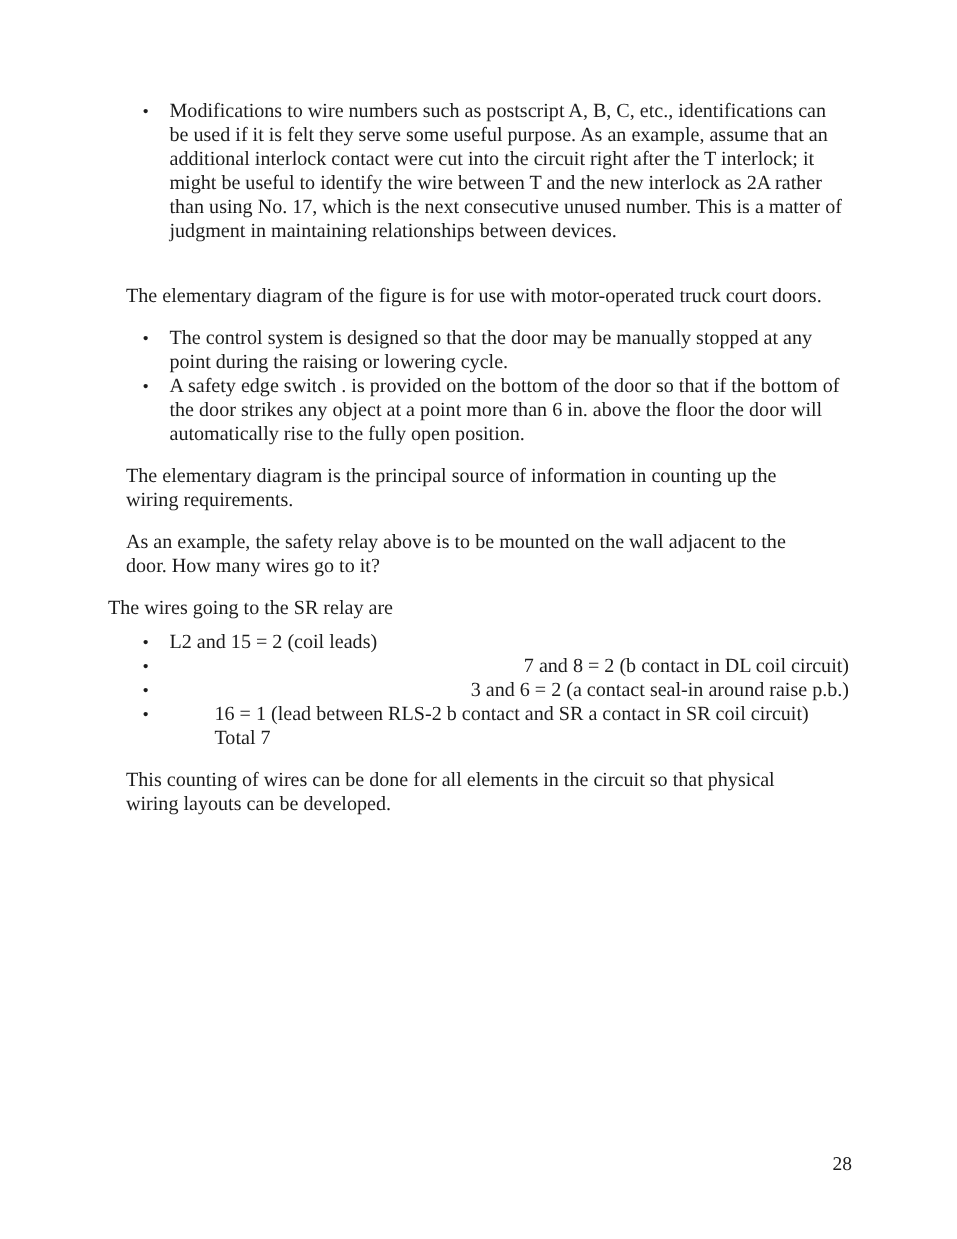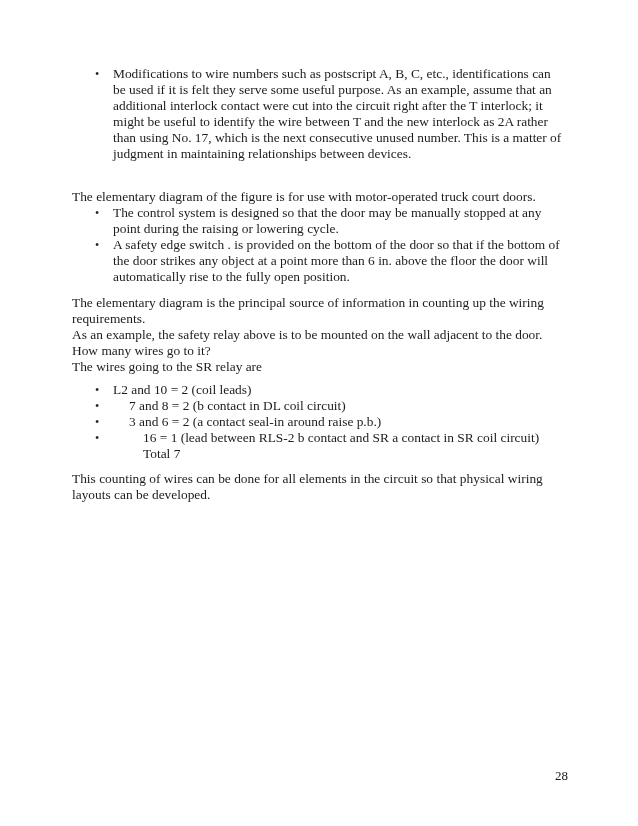--- a/index.html
+++ b/index.html
@@ -18,21 +18,21 @@
     line-height: 16px;
     color: #1c1c1c;
   }
   .content {
     position: absolute;
     left: 72px;
     top: 66px;
     width: 494px;
   }
   p.para {
-    margin: 0;
+    margin: 12px;
   }
   .heading {
     font-weight: bold;
     margin: 0;
   }
   .blist {
     margin: 0;
     padding-left: 23px;
   }
   .bullet-item {
@@ -41,21 +41,21 @@
   }
   .bullet-item .marker {
     flex: none;
     width: 18px;
     font-size: 12px;
   }
   .bullet-item .btext {
     flex: 1;
   }
   .ind-0 { padding-left: 0; }
-  .ind-1 { padding-left: 16px; }
+  .ind-1 { padding-left: 16px; text-align: right; }
   .ind-2 { padding-left: 30px; }
 
   
   .mb-after-list1 { margin-bottom: 27px; }
   .mb-after-para1 { margin-bottom: 17px; }
   .mb-after-list2 { margin-bottom: 10px; }
   .mb-after-para2 { margin-bottom: 11px; }
   .mb-after-heading { margin-bottom: 7px; }
   .mb-after-para3 { margin-bottom: 11px; }
   .mb-after-para4 { margin-bottom: 10px; }
@@ -101,21 +101,21 @@
 
     <p class="para mb-after-para4">As an example, the safety relay above is to be mounted on the wall adjacent to the door. How many wires go to it?</p>
 
     <div class="mb-after-para5">
       <div>The wires going to the SR relay are</div>
     </div>
 
     <div class="blist mb-after-list3">
       <div class="bullet-item">
         <span class="marker">•</span>
-        <div class="btext ind-0">L2 and 10 = 2 (coil leads)</div>
+        <div class="btext ind-0">L2 and 15 = 2 (coil leads)</div>
       </div>
       <div class="bullet-item">
         <span class="marker">•</span>
         <div class="btext ind-1">7 and 8 = 2 (b contact in DL coil circuit)</div>
       </div>
       <div class="bullet-item">
         <span class="marker">•</span>
         <div class="btext ind-1">3 and 6 = 2 (a contact seal-in around raise p.b.)</div>
       </div>
       <div class="bullet-item">

